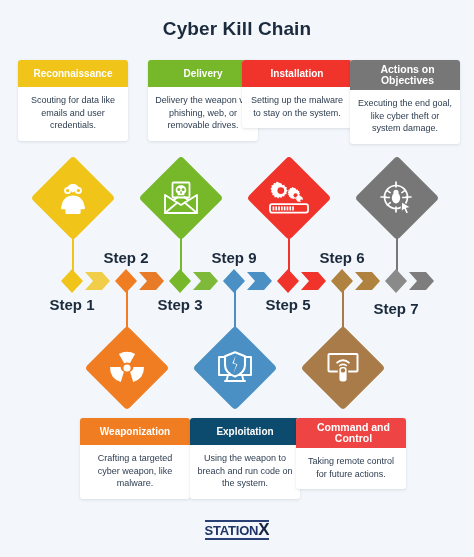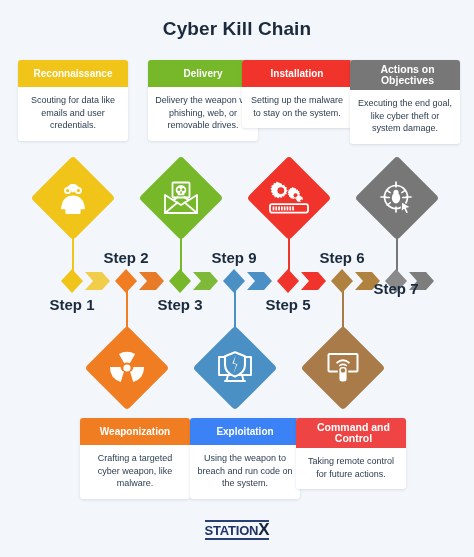--- a/index.html
+++ b/index.html
@@ -364,35 +364,35 @@
         <polygon points="12,1 23,13 12,25 1,13" fill="#8a8a8a"></polygon>
         <polygon points="25,4 42,4 50,13 42,22 25,22 33,13" fill="#7d7d7d"></polygon>
       </svg>
     </div>
 
   </div>
 
   <div class="step-label" style="left:42px; top:296px;">Step 1</div>
   <div class="step-label" style="left:150px; top:296px;">Step 3</div>
   <div class="step-label" style="left:258px; top:296px;">Step 5</div>
-  <div class="step-label" style="left:366px; top:280px;">Step 7</div>
+  <div class="step-label" style="left:366px; top:300px;">Step 7</div>
 
   <div class="step-label" style="left:96px; top:249px;">Step 2</div>
   <div class="step-label" style="left:204px; top:249px;">Step 9</div>
   <div class="step-label" style="left:312px; top:249px;">Step 6</div>
 
   <div class="row-bottom">
 
     <div class="card" style="left:80px;">
       <div class="card-header" style="background:#f07d22;">Weaponization</div>
       <div class="card-body">Crafting a targeted cyber weapon, like malware.</div>
     </div>
 
     <div class="card" style="left:190px;">
-      <div class="card-header" style="background:#3b82f6;">Exploitation</div>
+      <div class="card-header" style="background:#0c4a6e;">Exploitation</div>
       <div class="card-body">Using the weapon to breach and run code on the system.</div>
     </div>
 
     <div class="card" style="left:296px;">
       <div class="card-header two-line" style="background:#ef4444;">Command and Control</div>
       <div class="card-body">Taking remote control for future actions.</div>
     </div>
 
   </div>
 

